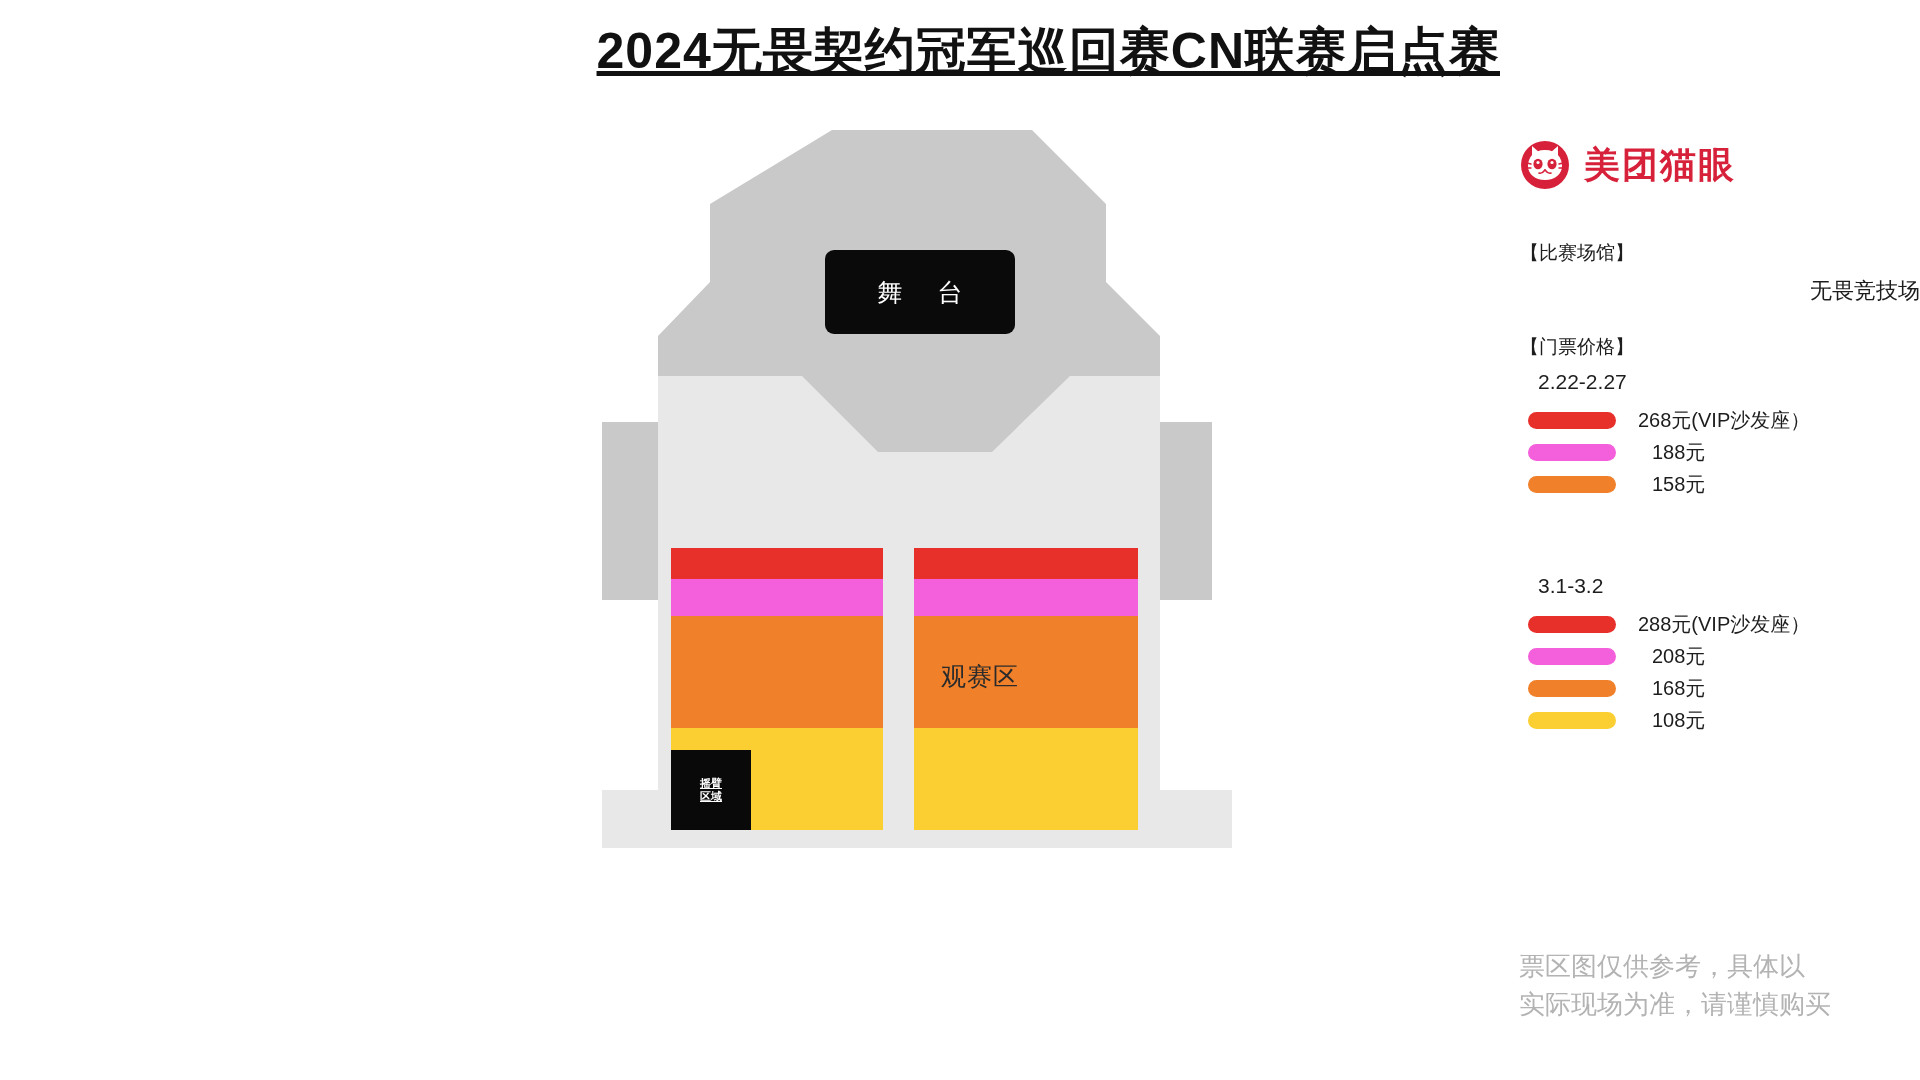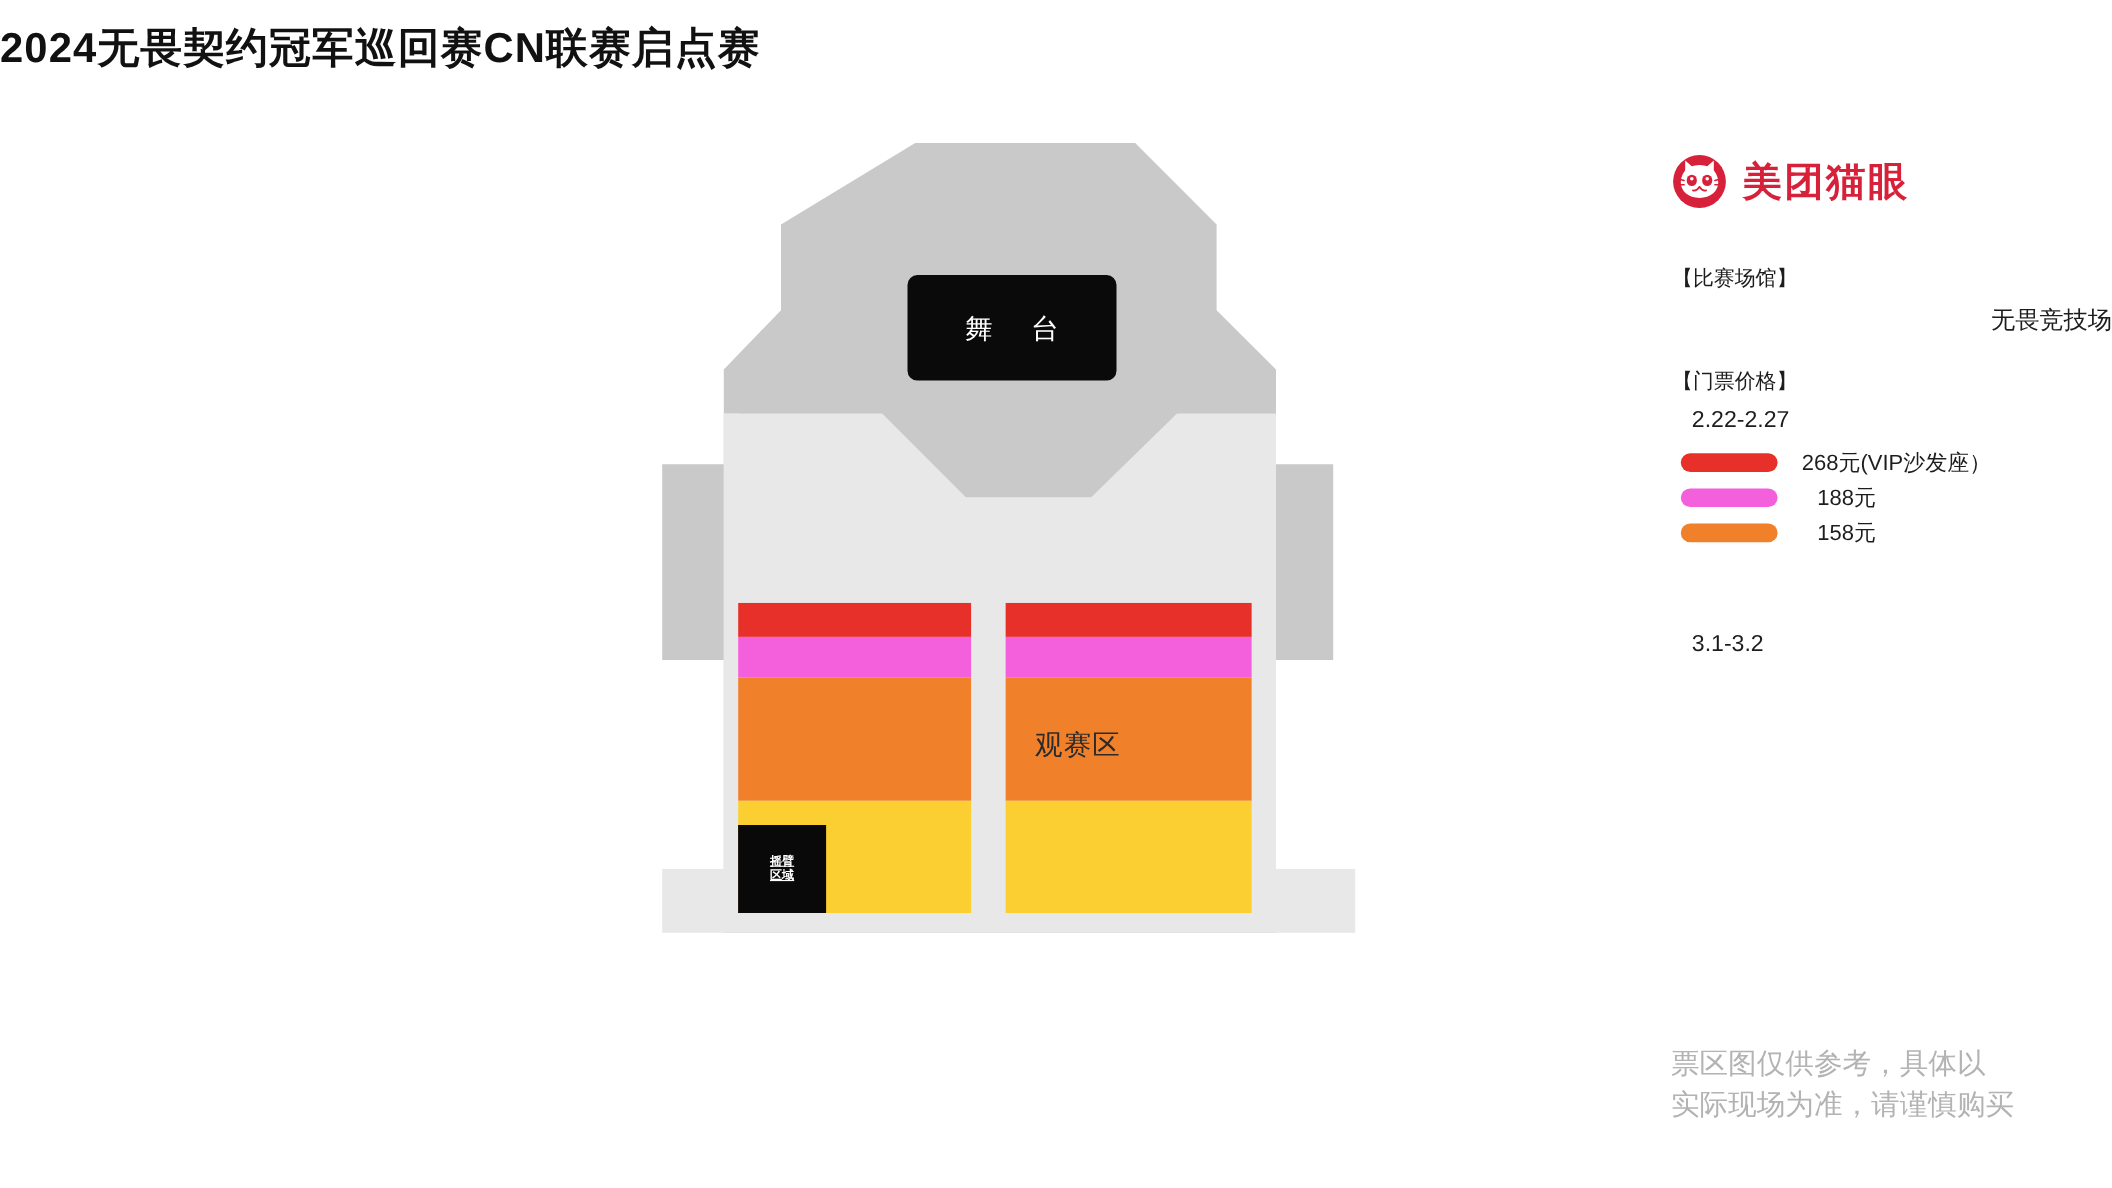--- a/index.html
+++ b/index.html
@@ -17,44 +17,45 @@
     height: 1080px;
     background: #ffffff;
   }
 
   
   #title {
     position: absolute;
     left: 0;
     top: 18px;
     width: 1500px;
-    text-align: left;
-    font-size: 38px;
+    text-align: right;
+    font-size: 50px;
     font-weight: 700;
     letter-spacing: 1px;
     color: #111111;
     white-space: nowrap;
+    text-decoration: underline;
   }
 
   
   #venue-map {
     position: absolute;
     left: 540px;
     top: 130px;
     width: 880px;
     height: 790px;
   }
   #venue-svg { display: block; width: 880px; height: 790px; }
 
   #stage-box {
     position: absolute;
     left: 285px;
     top: 120px;
     width: 190px;
-    height: 96px;
+    height: 84px;
     background: #0a0a0a;
     border-radius: 9px;
     display: flex;
     align-items: center;
     justify-content: center;
   }
   #stage-label {
     color: #ffffff;
     font-size: 25px;
     font-weight: 500;
@@ -308,20 +309,38 @@
             <div class="legend-pill" style="background: rgb(244, 95, 219);"></div>
             <div class="legend-text narrow">188元</div>
           </div>
           <div class="legend-row">
             <div class="legend-pill" style="background: rgb(240, 128, 42);"></div>
             <div class="legend-text narrow">158元</div>
           </div>
         </div>
         <div id="block-gap"></div>
         <div class="date-line">3.1-3.2</div>
+        <div class="legend-list">
+          <div class="legend-row">
+            <div class="legend-pill" style="background: rgb(232, 48, 43);"></div>
+            <div class="legend-text">288元(VIP沙发座）</div>
+          </div>
+          <div class="legend-row">
+            <div class="legend-pill" style="background: rgb(244, 95, 219);"></div>
+            <div class="legend-text narrow">208元</div>
+          </div>
+          <div class="legend-row">
+            <div class="legend-pill" style="background: rgb(240, 128, 42);"></div>
+            <div class="legend-text narrow">168元</div>
+          </div>
+          <div class="legend-row">
+            <div class="legend-pill" style="background: rgb(251, 207, 50);"></div>
+            <div class="legend-text narrow">108元</div>
+          </div>
+        </div>
       </div>
   </div>
 
   <div id="disclaimer">
     <div>票区图仅供参考，具体以</div>
     <div>实际现场为准，请谨慎购买</div>
   </div>
 
 </div>
 

